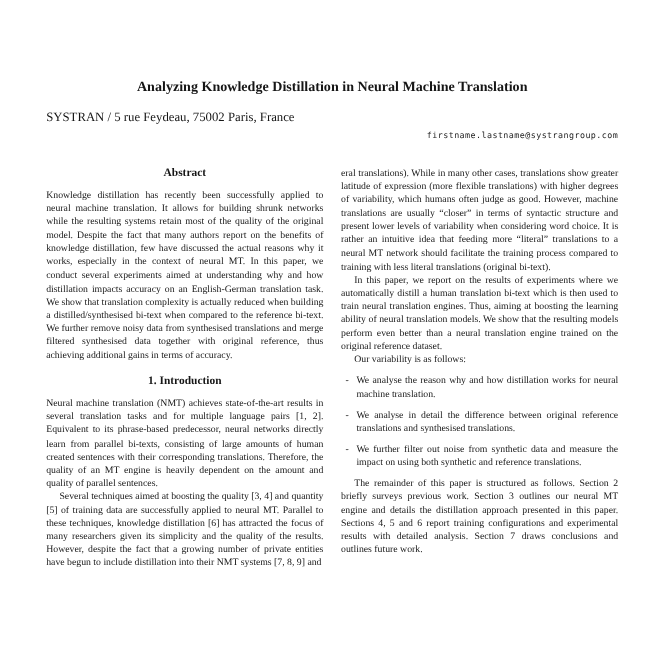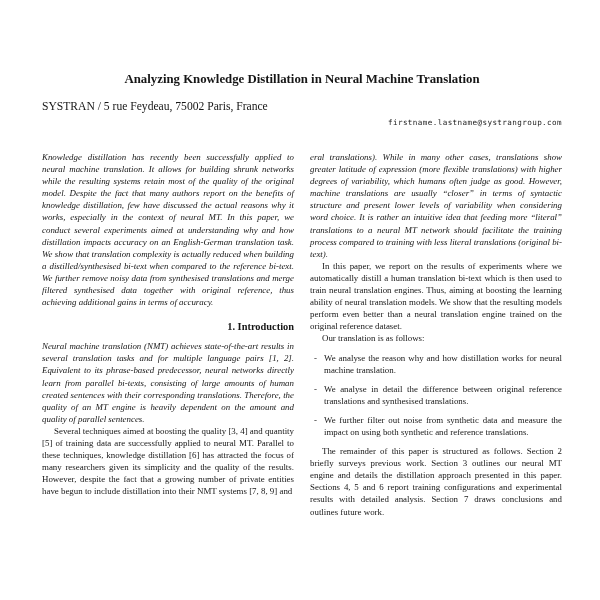--- a/index.html
+++ b/index.html
@@ -25,24 +25,24 @@
   }
   .columns { display: flex; gap: 16px; margin-top: 24px; }
   .col {
     width: 253px; font-size: 8.9px; line-height: 12.1px; text-align: justify;
   }
   .heading-center {
     text-align: center; font-weight: bold; font-size: 10.4px;
     line-height: 13px; margin-bottom: 7px;
   }
   .sec-heading {
-    text-align: right; font-weight: bold; font-size: 10.4px;
+    text-align: center; font-weight: bold; font-size: 10.4px;
     line-height: 13px; margin: 12px 0 7px 0;
   }
-  p.flush { text-indent: 0; font-style: italic; }
+  p.flush { text-indent: 0; }
   p.indent { text-indent: 12px; }
   .bullets { margin: 5px 0 5px 4px; }
   .bullet { display: flex; margin: 7px 0; }
   .bullet .dash { flex: none; width: 10px; text-align: left; }
   .bullet .btext { flex: 1; text-align: justify; }
 </style>
 </head>
 <body>
 
 <div class="page">
@@ -50,31 +50,32 @@
   <div class="title">Analyzing Knowledge Distillation in Neural Machine Translation</div>
 
 
   <div class="affiliation">SYSTRAN / 5 rue Feydeau, 75002 Paris, France</div>
 
   <div class="email">firstname.lastname@systrangroup.com</div>
 
   <div class="columns">
 
     <div class="col">
+      <div class="heading-center">Abstract</div>
       <p class="flush">Knowledge distillation has recently been successfully applied to neural machine translation. It allows for building shrunk networks while the resulting systems retain most of the quality of the original model. Despite the fact that many authors report on the benefits of knowledge distillation, few have discussed the actual reasons why it works, especially in the context of neural MT. In this paper, we conduct several experiments aimed at understanding why and how distillation impacts accuracy on an English-German translation task. We show that translation complexity is actually reduced when building a distilled/synthesised bi-text when compared to the reference bi-text. We further remove noisy data from synthesised translations and merge filtered synthesised data together with original reference, thus achieving additional gains in terms of accuracy.</p>
 
       <div class="sec-heading">1. Introduction</div>
       <p class="flush">Neural machine translation (NMT) achieves state-of-the-art results in several translation tasks and for multiple language pairs [1, 2]. Equivalent to its phrase-based predecessor, neural networks directly learn from parallel bi-texts, consisting of large amounts of human created sentences with their corresponding translations. Therefore, the quality of an MT engine is heavily dependent on the amount and quality of parallel sentences.</p>
       <p class="indent">Several techniques aimed at boosting the quality [3, 4] and quantity [5] of training data are successfully applied to neural MT. Parallel to these techniques, knowledge distillation [6] has attracted the focus of many researchers given its simplicity and the quality of the results. However, despite the fact that a growing number of private entities have begun to include distillation into their NMT systems [7, 8, 9] and</p>
     </div>
 
     <div class="col">
       <p class="flush">eral translations).  While in many other cases, translations show greater latitude of expression (more flexible translations) with higher degrees of variability, which humans often judge as good.  However, machine translations are usually “closer” in terms of syntactic structure and present lower levels of variability when considering word choice. It is rather an intuitive idea that feeding more “literal” translations to a neural MT network should facilitate the training process compared to training with less literal translations (original bi-text).</p>
       <p class="indent">In this paper, we report on the results of experiments where we automatically distill a human translation bi-text which is then used to train neural translation engines. Thus, aiming at boosting the learning ability of neural translation models.  We show that the resulting models perform even better than a neural translation engine trained on the original reference dataset.</p>
-      <p class="indent">Our translation is as follows:</p>
+      <p class="indent">Our variability is as follows:</p>
 
       <div class="bullets">
         <div class="bullet">
           <span class="dash">-</span>
           <span class="btext">We analyse the reason why and how distillation works for neural machine translation.</span>
         </div>
         <div class="bullet">
           <span class="dash">-</span>
           <span class="btext">We analyse in detail the difference between original reference translations and synthesised translations.</span>
         </div>

